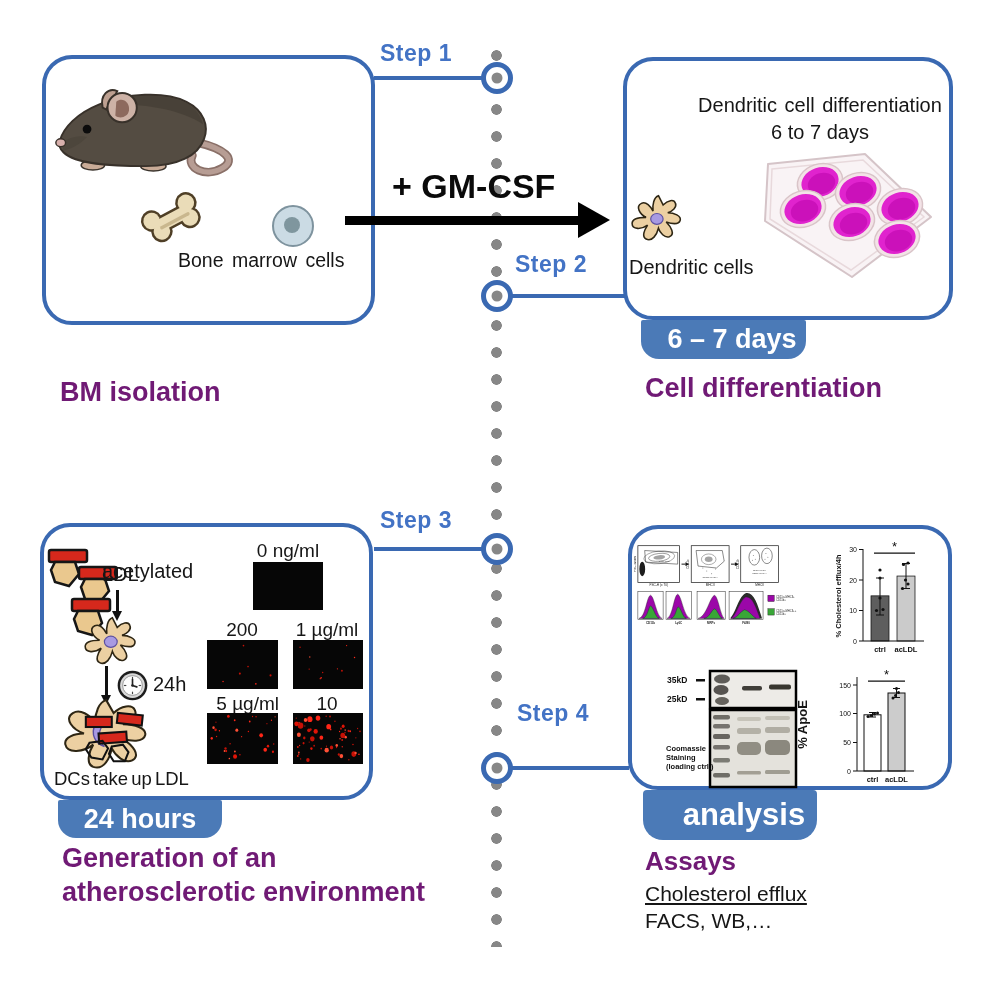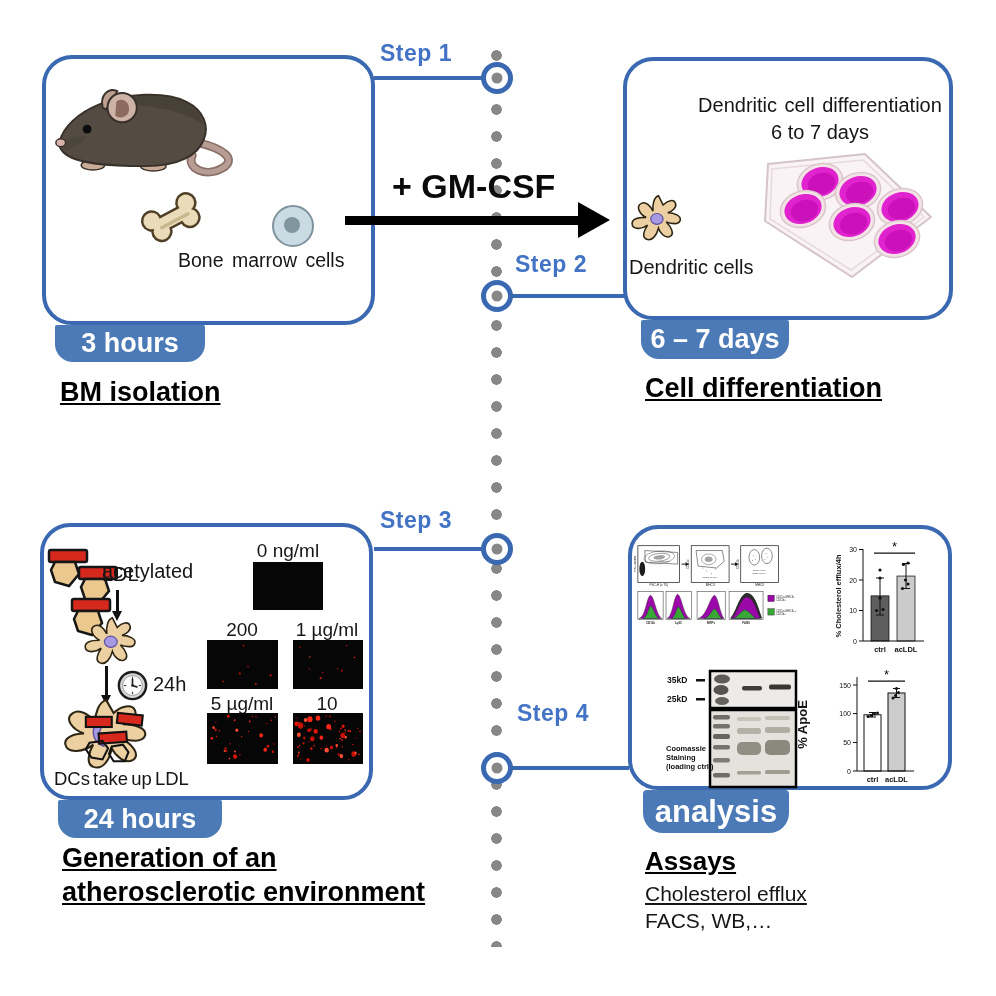--- a/index.html
+++ b/index.html
@@ -14,21 +14,21 @@
   .node{position:absolute;width:22px;height:22px;border:5px solid #3a69b2;border-radius:50%;
     background:#fff;z-index:5;}
   .node::after{content:'';position:absolute;left:50%;top:50%;transform:translate(-50%,-50%);
     width:11px;height:11px;border-radius:50%;background:#878787;}
   .panel{position:absolute;border:4px solid #3a69b2;border-radius:30px;background:#fff;
     box-sizing:border-box;z-index:3;}
   .step{position:absolute;color:#4373c5;font-weight:bold;font-size:23px;z-index:6;letter-spacing:0.5px;margin-left:6px;}
   .badge{position:absolute;background:#4b7ab7;color:#fff;font-weight:bold;font-size:27px;
     text-align:center;border-radius:2px 2px 18px 18px;z-index:4;display:flex;
     align-items:center;justify-content:center;}
-  .title{position:absolute;font-weight:bold;font-size:27px;color:#000000;z-index:4;text-decoration:underline;}
+  .title{position:absolute;font-weight:bold;font-size:27px;color:#701a75;z-index:4;}
   .lbl{position:absolute;font-size:19px;color:#161616;z-index:4;}
   .ctr{text-align:center;}
   .gm-label{position:absolute;left:392px;top:167px;font-size:34px;font-weight:bold;color:#0a0a0a;z-index:7;}
   .gm-shaft{position:absolute;left:345px;top:216px;width:234px;height:9px;background:#000;z-index:7;}
   .gm-head{position:absolute;left:578px;top:202px;width:0;height:0;border-top:18px solid transparent;
     border-bottom:18px solid transparent;border-left:32px solid #000;z-index:7;}
   .cell-circle{position:absolute;left:272px;top:205px;width:38px;height:38px;border-radius:50%;
     background:#cbdbe4;border:2px solid #7e939e;z-index:4;}
   .cell-circle::after{content:'';position:absolute;left:10px;top:10px;width:16px;height:16px;
     border-radius:50%;background:#7f969e;}
@@ -100,21 +100,20 @@
         <circle cx="68" cy="30" r="10"></circle>
           <circle cx="64" cy="48" r="10"></circle>
       </g>
       <rect x="26" y="41" width="40" height="4" rx="2" fill="#c9b78e"></rect>
     </g>
   </svg>
 
   <div class="cell-circle"></div>
   <div class="lbl" style="left:178px;top:249px;word-spacing:3px;font-size:19.5px;">Bone marrow cells</div>
 
-  <div class="badge" style="left:55px;top:325px;width:150px;height:37px;">3 hours</div>
   <div class="title" style="left:60px;top:377px;">BM isolation</div>
 
   <div class="panel" style="left:623px;top:57px;width:330px;height:263px;"></div>
 
   <div class="lbl ctr" style="left:688px;top:94px;width:264px;font-size:20px;word-spacing:2px;">Dendritic cell differentiation</div>
   <div class="lbl ctr" style="left:688px;top:121px;width:264px;font-size:20px;">6 to 7 days</div>
 
   <svg class="abs" style="left:757px;top:147px;z-index:4;" width="200" height="140" viewBox="0 0 200 140">
     <path d="M11,17 L108,7 L174,70 L95,130 L8,74 Z" fill="#f9f3f5" stroke="#d5c4c8" stroke-width="2" stroke-linejoin="round"></path>
     <path d="M15,22 L106,13 L167,70 L94,123 L13,72 Z" fill="none" stroke="#e8d9dc" stroke-width="1.5"></path>
@@ -151,21 +150,21 @@
         </g>
     </g>
   </svg>
 
   <svg class="abs" style="left:629px;top:194px;z-index:4;" width="62" height="56" viewBox="0 0 80 72">
     <path d="M38,2 L44,14 C50,8 58,6 60,12 C62,17 56,22 50,24 C58,24 68,28 66,34 C64,40 54,38 48,36 C54,42 60,52 52,55 C46,57 40,50 38,44 C36,52 30,62 22,58 C16,55 20,46 24,40 C16,46 4,46 4,38 C4,31 14,30 22,30 C14,26 8,16 16,12 C22,9 28,16 31,22 C30,14 32,4 38,2 Z" fill="#ecd0a2" stroke="#2e2614" stroke-width="2"></path>
     <ellipse cx="36" cy="32" rx="8" ry="7" fill="#a89ae2" stroke="#5c50a0" stroke-width="1.5"></ellipse>
   </svg>
   <div class="lbl" style="left:629px;top:256px;font-size:20px;">Dendritic cells</div>
 
-  <div class="badge" style="left:641px;top:320px;width:148px;height:39px;">6 – 7 days</div>
+  <div class="badge" style="left:641px;top:320px;width:148px;height:39px;padding-left:17px;">6 – 7 days</div>
   <div class="title" style="left:645px;top:373px;">Cell differentiation</div>
 
   <div class="panel" style="left:40px;top:523px;width:333px;height:277px;"></div>
 
   <svg class="abs" style="left:46px;top:547px;z-index:4;" width="72" height="95" viewBox="0 0 72 95">
     <defs>
       <g id="ldlu">
         <rect x="0" y="0" width="38" height="12" rx="2" fill="#d6281c" stroke="#161616" stroke-width="2.5"></rect>
         <path d="M6,12 L26,12 L30,24 L20,36 L6,32 L2,20 Z" fill="#eac88e" stroke="#161616" stroke-width="2.5"></path>
       </g>
@@ -239,21 +238,21 @@
         <circle cx="69.9" cy="40.3" r="1.28" fill="#c51106"></circle>
         <circle cx="87.9" cy="22.9" r="1.04" fill="#ff2617"></circle>
         <circle cx="38.9" cy="50.5" r="0.92" fill="#ff2617"></circle>
         <circle cx="42.4" cy="42.5" r="1.00" fill="#c51106"></circle>
         <circle cx="10.1" cy="9.5" r="0.88" fill="#e01407"></circle>
         <circle cx="24.0" cy="22.1" r="0.95" fill="#ff4f35"></circle>
         <circle cx="40.2" cy="49.3" r="1.12" fill="#ff2617"></circle>
       </svg>
     </div>
 
-  <div class="lbl ctr" style="left:205px;top:693px;width:74px;">5 µg/ml</div>
+  <div class="lbl ctr" style="left:205px;top:693px;width:74px;text-align:right;">5 µg/ml</div>
   <div class="fluor" style="left:207px;top:713px;width:71px;height:51px;">
     <svg viewBox="0 0 100 64" preserveAspectRatio="none">
         <circle cx="48.8" cy="29.7" r="0.81" fill="#ff2617"></circle>
         <circle cx="12.1" cy="21.1" r="1.79" fill="#c51106"></circle>
         <circle cx="84.4" cy="13.4" r="0.81" fill="#c51106"></circle>
         <circle cx="82.0" cy="46.1" r="2.57" fill="#ff2617"></circle>
         <circle cx="32.5" cy="38.5" r="0.93" fill="#e01407"></circle>
         <circle cx="31.5" cy="57.1" r="1.09" fill="#ff4f35"></circle>
         <circle cx="69.1" cy="4.8" r="0.90" fill="#e01407"></circle>
         <circle cx="9.2" cy="18.4" r="1.70" fill="#ff4f35"></circle>
@@ -535,18 +534,18 @@
         <circle cx="135" cy="73" r="3"></circle>
         <circle cx="141" cy="67" r="3"></circle>
         <circle cx="137" cy="59" r="3"></circle>
     </g>
     <line x1="80" y1="44" x2="154" y2="44" stroke="#111" stroke-width="2.5"></line>
     <text x="117" y="40" font-size="26" fill="#111" text-anchor="middle">*</text>
     <text x="89" y="246" font-size="15" font-weight="bold" fill="#111" text-anchor="middle">ctrl</text>
     <text x="137" y="246" font-size="15" font-weight="bold" fill="#111" text-anchor="middle">acLDL</text>
   </svg>
 
-  <div class="badge" style="left:643px;top:790px;width:146px;height:43px;font-size:31px;border-radius:4px 4px 20px 20px;">analysis</div>
+  <div class="badge" style="left:643px;top:790px;width:146px;height:50px;font-size:31px;border-radius:4px 4px 20px 20px;padding-left:28px;">analysis</div>
   <div class="title" style="left:645px;top:846px;font-size:26px;">Assays</div>
   <div class="lbl" style="left:645px;top:882px;font-size:21px;text-decoration:underline;">Cholesterol efflux</div>
   <div class="lbl" style="left:645px;top:909px;font-size:21px;">FACS, WB,…</div>
 
 </div>
 
 </body></html>

